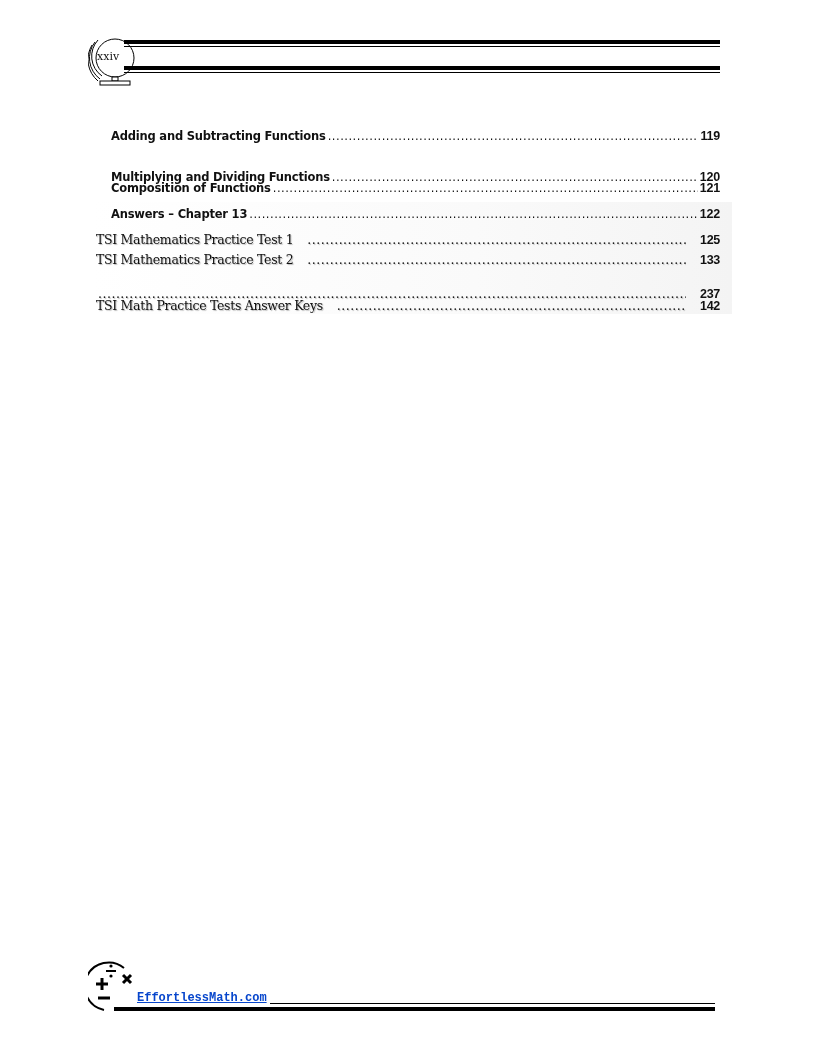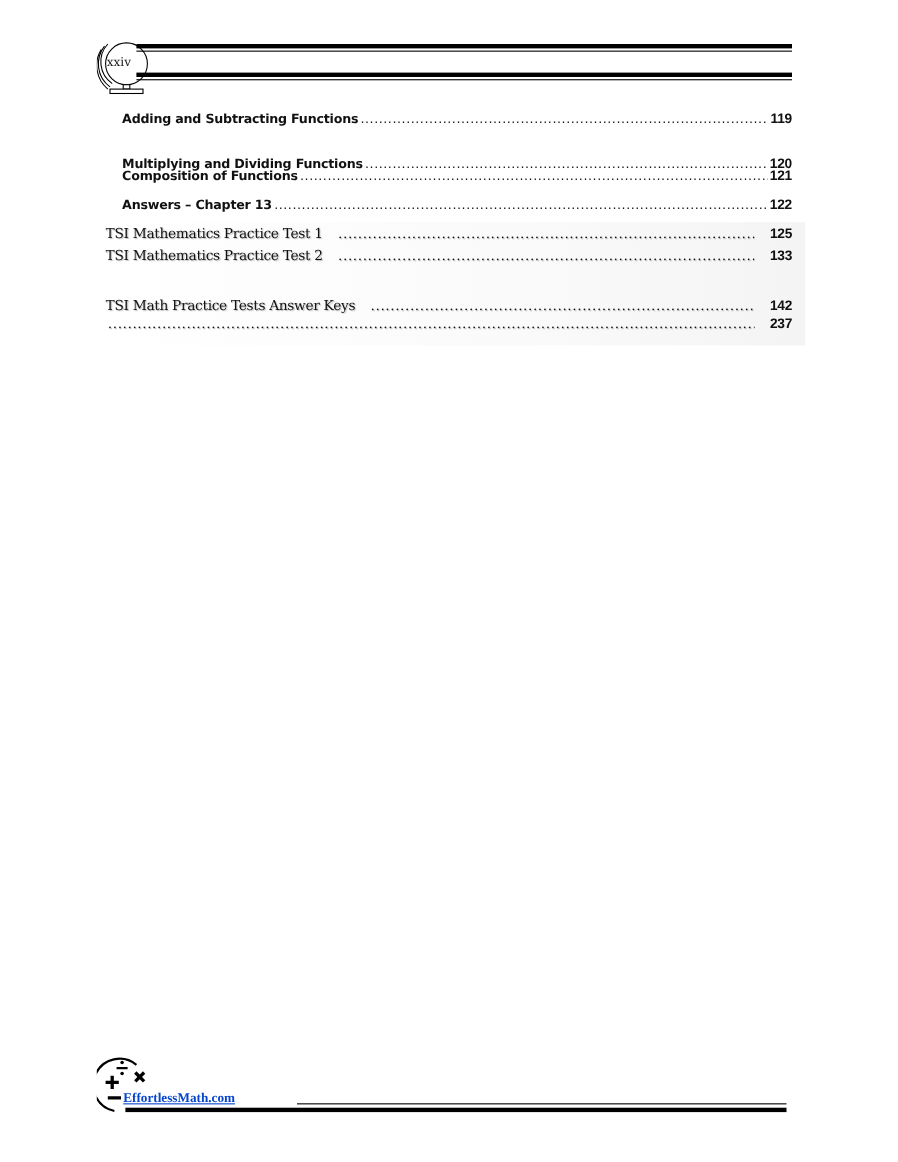--- a/index.html
+++ b/index.html
@@ -8,34 +8,34 @@
   .header { position: absolute; left: 88px; top: 34px; width: 632px; height: 52px; }
   .header .line-top-thick { position: absolute; left: 36px; right: 0; top: 6px; height: 4px; background: #000; }
   .header .line-top-thin { position: absolute; left: 36px; right: 0; top: 12px; height: 1px; background: #000; }
   .header .line-bot-thick { position: absolute; left: 36px; right: 0; top: 32px; height: 4px; background: #000; }
   .header .line-bot-thin { position: absolute; left: 36px; right: 0; top: 38px; height: 1px; background: #000; }
   .header .title { position: absolute; left: 0; right: 0; top: 13px; text-align: center; font-family: "DejaVu Serif", serif; font-weight: bold; font-size: 14px; letter-spacing: 0.3px; padding-left: 40px; }
   .globe { position: absolute; left: 0; top: 0; width: 50px; height: 52px; }
 
   .toc { position: absolute; left: 0; top: 0; width: 816px; }
   .toc-row { position: absolute; display: flex; align-items: baseline; white-space: nowrap; overflow: hidden; }
-  .toc-row .label { flex: 0 0 auto; }
+  .toc-row .label { flex: 0 0 auto; margin-top: 28px; }
   .toc-row .leader { flex: 1 1 auto; overflow: hidden; margin: 0 2px; }
   .toc-row .leader::before { content: "........................................................................................................................................................................................................................................................"; letter-spacing: 0.5px; }
   .toc-row .page { flex: 0 0 auto; font-family: "Liberation Sans", sans-serif; font-weight: bold; font-size: 12.5px; }
 
   .sub { left: 111px; width: 609px; font-family: "DejaVu Sans", sans-serif; font-weight: bold; font-size: 11.5px; letter-spacing: -0.2px; }
   .sub .leader::before { font-weight: normal; }
   .main { left: 96px; width: 624px; font-family: "DejaVu Serif", serif; font-size: 12.5px; text-shadow: 1px 1px 1px #bbb; letter-spacing: -0.3px; gap: 12px; }
   .main .page { text-shadow: none; }
   .main-bg { position: absolute; left: 92px; top: 202px; width: 640px; height: 112px; background: linear-gradient(to right, #ffffff 0%, #fafafa 60%, #f4f4f4 100%); }
 
   .footer { position: absolute; left: 88px; top: 960px; width: 632px; height: 55px; }
   .footer .logo { position: absolute; left: 0; top: 0; width: 52px; height: 52px; }
-  .footer .link { position: absolute; left: 24px; top: 31px; font-family: Liberation Serif, serif; font-weight: bold; font-size: 12px; color: #0645cc; text-decoration: underline; }
+  .footer .link { position: absolute; left: 49px; top: 31px; font-family: Liberation Mono, monospace; font-weight: bold; font-size: 12px; color: #0645cc; text-decoration: underline; }
   .footer .line-thin { position: absolute; left: 182px; right: 5px; top: 43px; height: 1px; background: #000; }
   .footer .line-thick { position: absolute; left: 26px; right: 5px; top: 47px; height: 4px; background: #000; }
 </style>
 </head>
 <body>
 
 <div class="header">
   <svg class="globe" viewBox="0 0 50 52" width="50" height="52">
     <circle cx="27" cy="24" r="19" fill="none" stroke="#000" stroke-width="1"></circle>
     <path d="M10 6 A24 24 0 0 0 14 42" fill="none" stroke="#000" stroke-width="1"></path>

